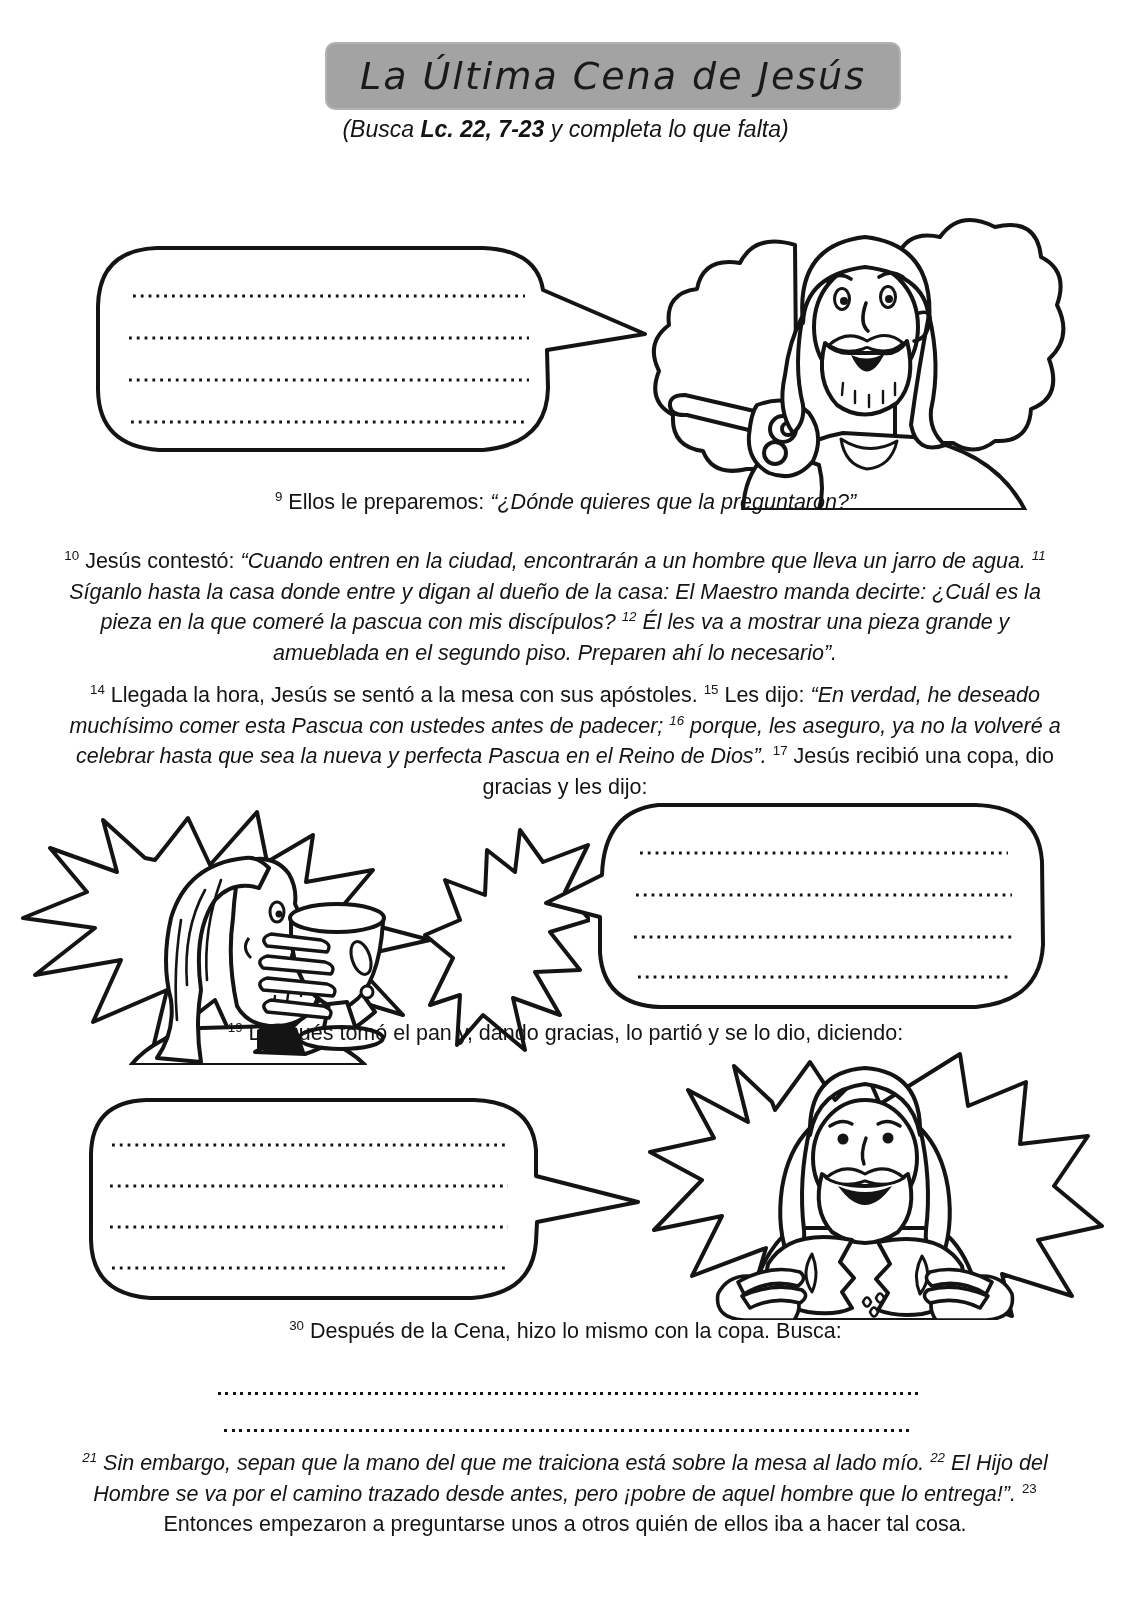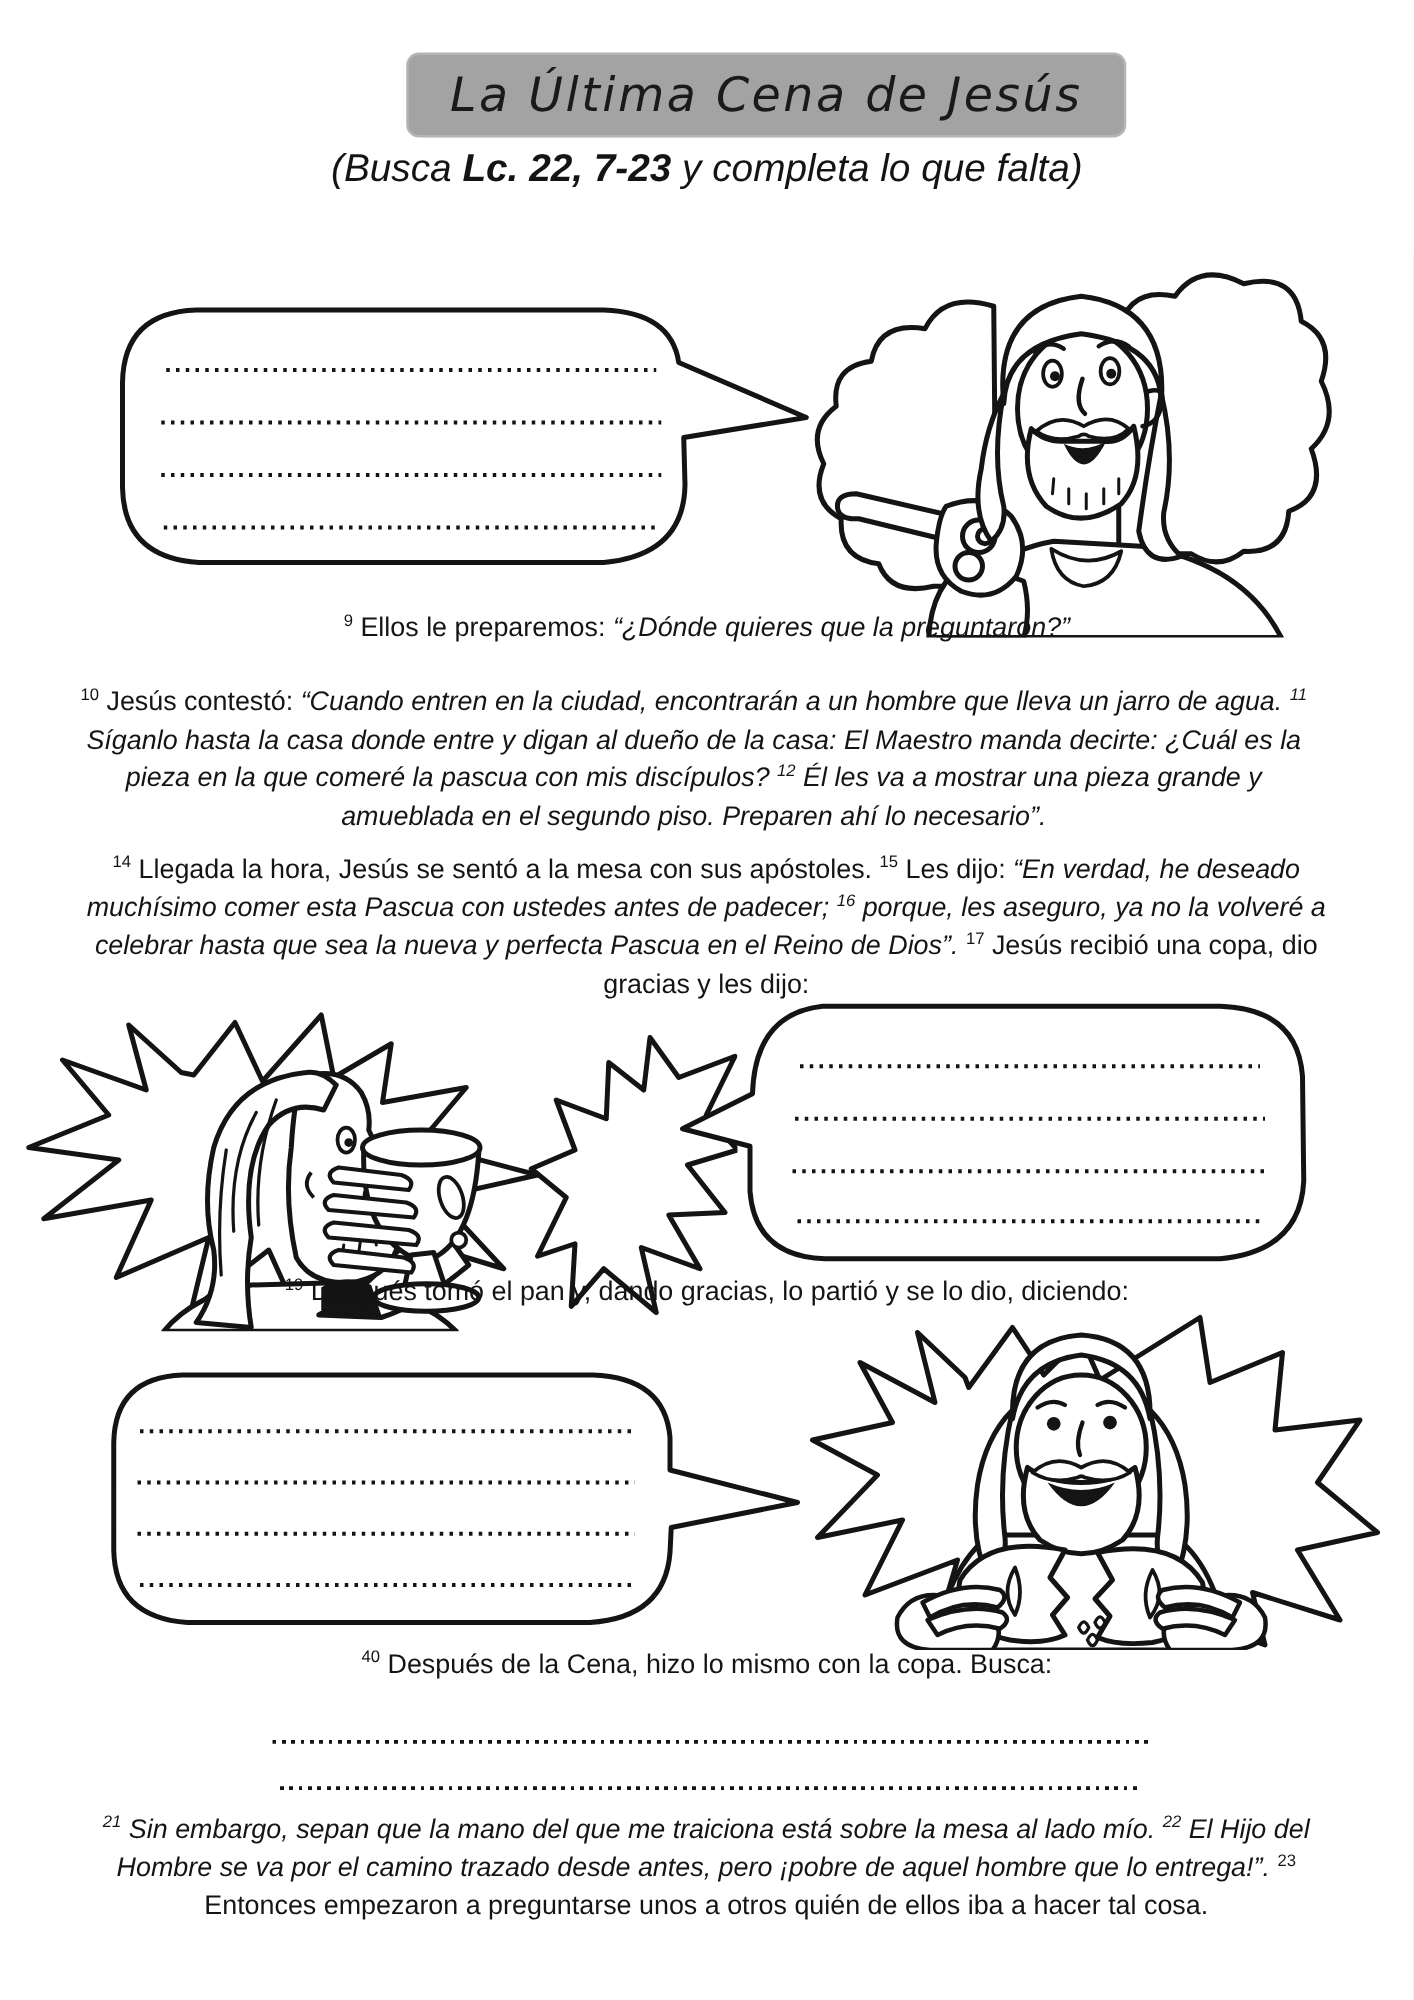--- a/index.html
+++ b/index.html
@@ -15,21 +15,21 @@
     left:283px;top:42px;width:572px;height:64px;
     border:2px solid #b4b4b4;border-radius:10px;
     display:flex;align-items:center;justify-content:center;
     background:#a3a3a3;
     margin-left:42px;
   }
   #title-box .t{
     font-family:"DejaVu Sans",sans-serif;
     font-style:italic;font-size:38px;letter-spacing:2px;color:#1a1a1a;
   }
-  #subtitle{left:0;top:113px;width:1131px;text-align:center;font-size:31px;}
+  #subtitle{left:0;top:113px;width:1131px;text-align:center;font-size:23px;}
   
   .verse{font-size:21.5px;line-height:1.42;text-align:center;}
   .verse .it{font-style:italic;}
   .verse .bd{font-weight:bold;}
   .verse sup{font-size:0.62em;line-height:0;vertical-align:super;}
   .verse .chapter{font-weight:bold;font-size:34px;line-height:0;letter-spacing:-1px;}
   #p1{left:88px;top:158px;width:968px;}
   #p9{left:60px;top:487px;width:1011px;}
   #p10block{left:48px;top:527px;width:1014px;margin-top:19px;}
   #p14{left:58px;top:680px;width:1014px;}
@@ -233,20 +233,20 @@
         <path d="M 358 256 Q 326 242 298 250 Q 290 256 300 263 Q 326 256 350 268 Z"></path>
       </g>
       <g fill="#fff" stroke="#141414" stroke-width="2.6">
         <path d="M 233 262 q 4 -9 8 0 q -4 9 -8 0 Z"></path>
         <path d="M 246 258 q 4 -9 8 0 q -4 9 -8 0 Z"></path>
         <path d="M 240 272 q 4 -9 8 0 q -4 9 -8 0 Z"></path>
       </g>
     </svg>
   </div>
 
-  <div class="abs verse" id="p20"><sup>40</sup><span> Después de la Cena, hizo lo mismo con la copa. Busca:</span></div>
+  <div class="abs verse" id="p20"><sup>30</sup><span> Después de la Cena, hizo lo mismo con la copa. Busca:</span></div>
 
   <div class="abs dotline" id="dotline-a"></div>
   <div class="abs dotline" id="dotline-b"></div>
 
   <div class="abs verse" id="p21"><sup class="it">21</sup><span class="it"> Sin embargo, sepan que la mano del que me traiciona está sobre la mesa al lado mío. </span><sup class="it">22</sup><span class="it"> El Hijo del Hombre se va por el camino trazado desde antes, pero ¡pobre de aquel hombre que lo entrega!”. </span><sup>23</sup><span> Entonces empezaron a preguntarse unos a otros quién de ellos iba a hacer tal cosa.</span></div>
 
 </div>
 
 </body></html>

